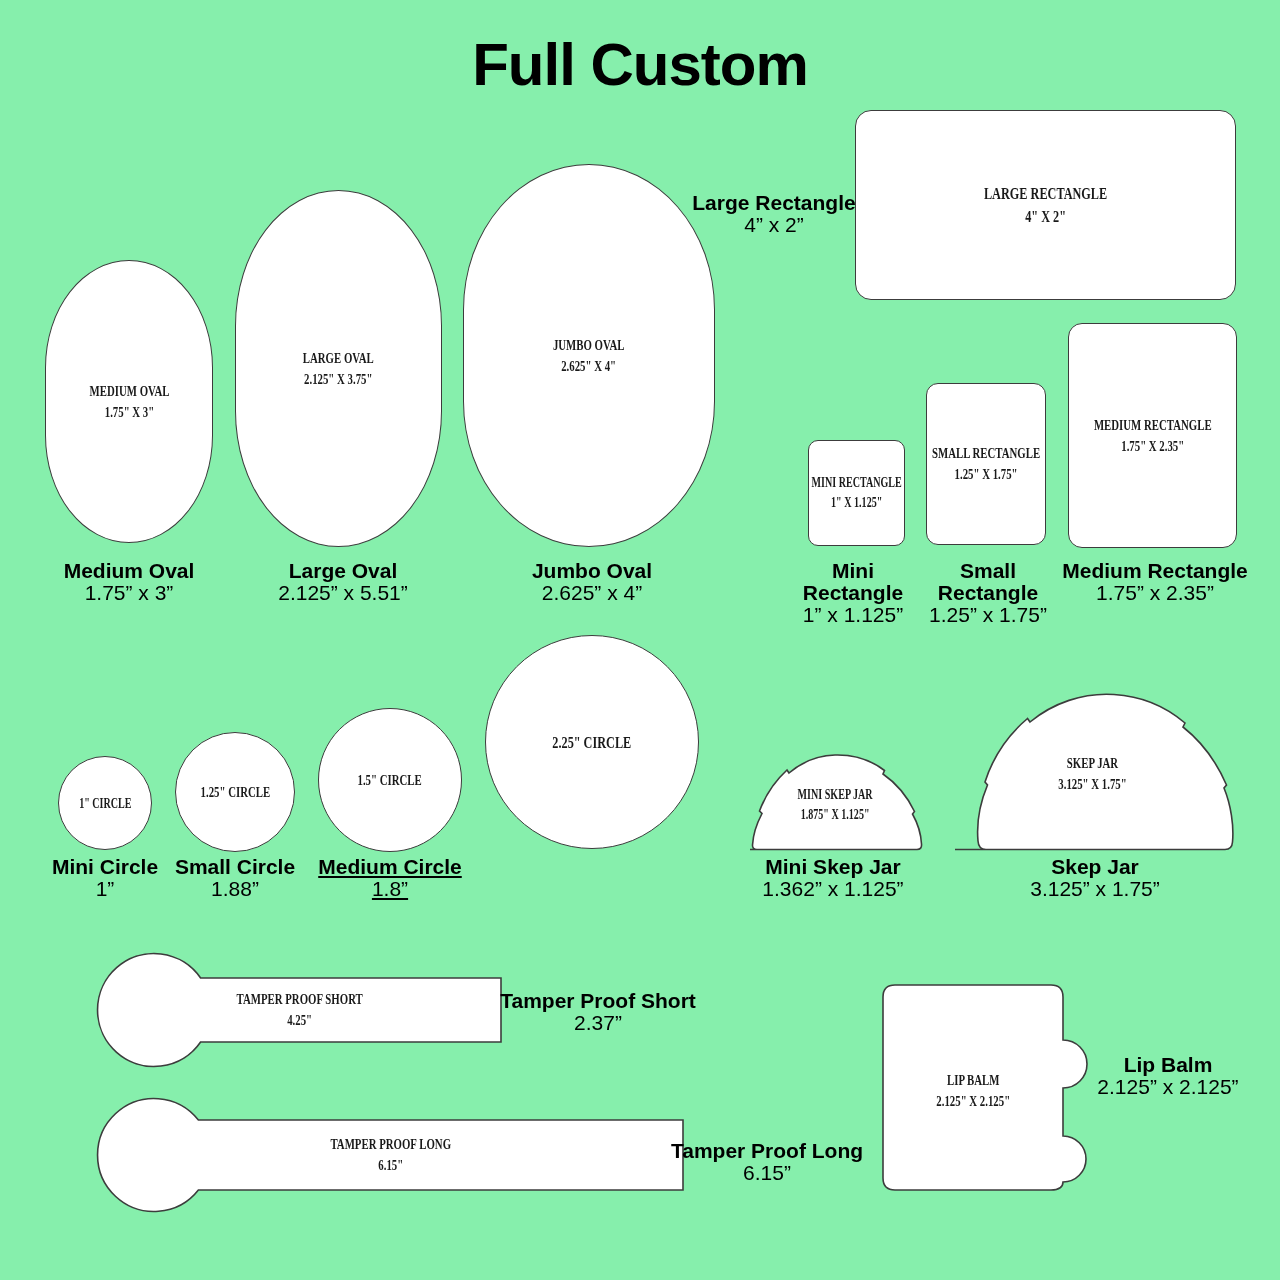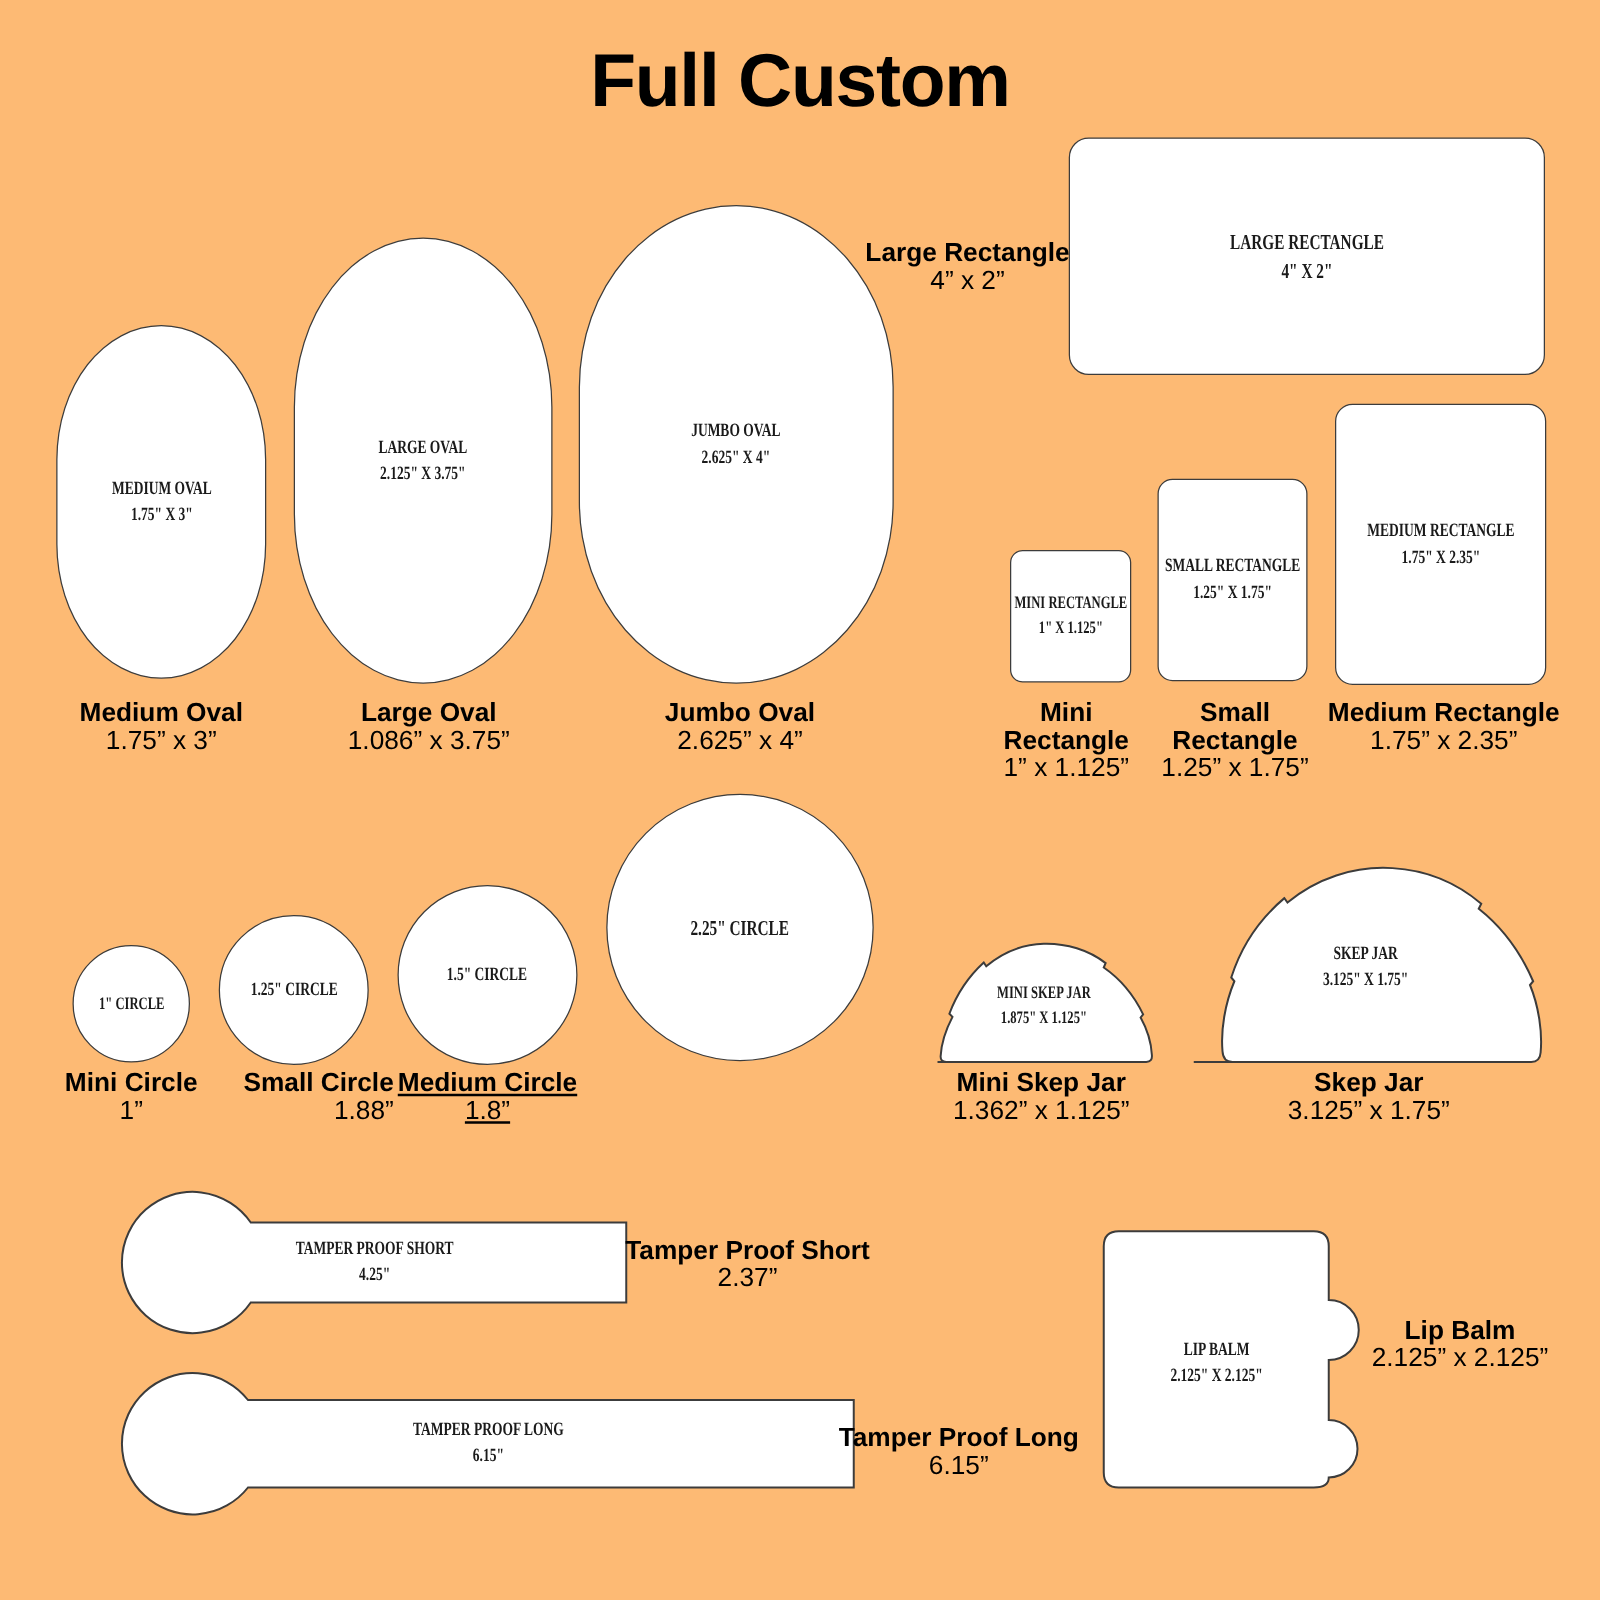--- a/index.html
+++ b/index.html
@@ -1,16 +1,16 @@
 <!DOCTYPE html>
 <html><head>
 <meta charset="utf-8">
 <style>
   html,body{margin:0;padding:0;background:#fff;}
-  #canvas{position:relative;width:1280px;height:1280px;background:#fdba74;overflow:hidden;
+  #canvas{position:relative;width:1280px;height:1280px;background:#86efac;overflow:hidden;
           font-family:"Liberation Sans",sans-serif;color:#000;}
   .page-title{position:absolute;left:0;top:30px;width:1280px;text-align:center;
           font-size:60px;font-weight:bold;letter-spacing:-1px;color:#000;}
   
   .shape{position:absolute;box-sizing:border-box;border:1.5px solid #3c3c3c;background:#fff;
          display:flex;flex-direction:column;align-items:center;justify-content:center;}
   .oval{border-radius:50% / 38%;}
   .circle{border-radius:50%;}
   
   .svgshape{position:absolute;}
@@ -53,21 +53,21 @@
       <span>2.625" X 4"</span>
     </div>
   </div>
 
   <div class="caption" style="left:29px;top:560px;width:200px;">
     <span class="name">Medium Oval</span>
     <span class="size">1.75” x 3”</span>
   </div>
   <div class="caption" style="left:233px;top:560px;width:220px;">
     <span class="name">Large Oval</span>
-    <span class="size">1.086” x 3.75”</span>
+    <span class="size">2.125” x 5.51”</span>
   </div>
   <div class="caption" style="left:482px;top:560px;width:220px;">
     <span class="name">Jumbo Oval</span>
     <span class="size">2.625” x 4”</span>
   </div>
 
   <div class="caption" style="left:664px;top:192px;width:220px;">
     <span class="name">Large Rectangle</span>
     <span class="size">4” x 2”</span>
   </div>
@@ -128,21 +128,21 @@
   <div class="shape circle" style="left:485px;top:635px;width:214px;height:214px;">
     <div class="inner-label lg">
       <span>2.25" CIRCLE</span>
     </div>
   </div>
 
   <div class="caption" style="left:25px;top:856px;width:160px;">
     <span class="name">Mini Circle</span>
     <span class="size">1”</span>
   </div>
-  <div class="caption" style="left:155px;top:856px;width:160px;text-align:right;">
+  <div class="caption" style="left:155px;top:856px;width:160px;">
     <span class="name">Small Circle</span>
     <span class="size">1.88”</span>
   </div>
   <div class="caption" style="left:300px;top:856px;width:180px;text-decoration:underline;">
     <span class="name">Medium Circle</span>
     <span class="size">1.8”</span>
   </div>
 
   <div class="svgshape" style="left:745px;top:739px;width:180px;height:112px;">
     <svg width="180" height="112" viewBox="0 0 180 112">

